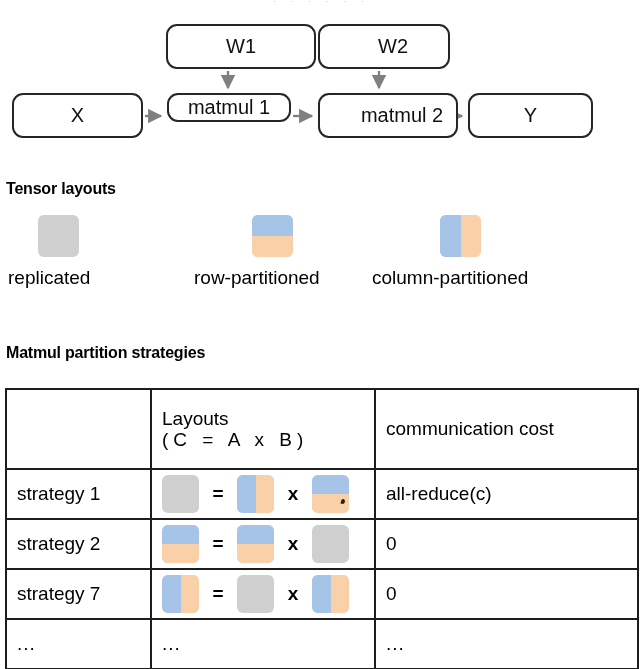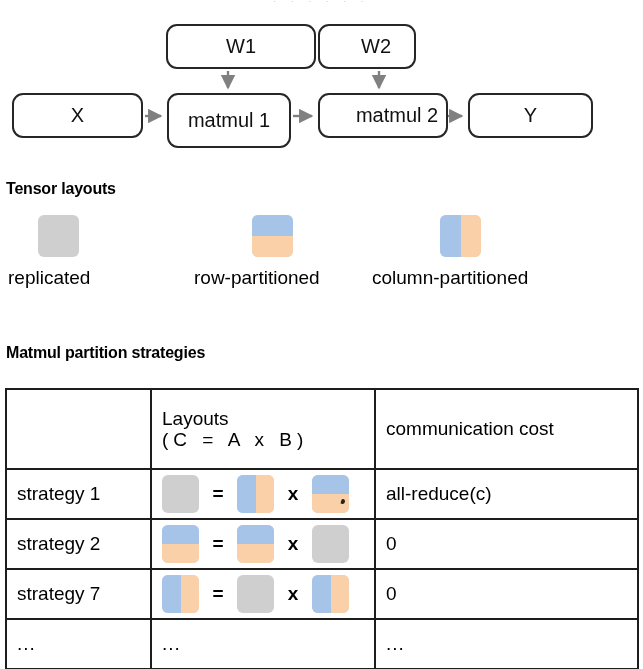--- a/index.html
+++ b/index.html
@@ -34,25 +34,25 @@
     position:absolute;
     border:2.2px solid #262626;
     border-radius:11px;
     background:#ffffff;
     display:flex;align-items:center;justify-content:center;
     font-size:20px;
     color:#111;
     box-sizing:border-box;
   }
   #n-x{left:12px;top:93px;width:131px;height:45px;}
-  #n-m1{left:167px;top:93px;width:124px;height:55px;align-items:center;}
-  #n-m2{left:318px;top:93px;width:130px;height:45px;padding-left:28px;}
+  #n-m1{left:167px;top:93px;width:124px;height:29px;align-items:center;}
+  #n-m2{left:318px;top:93px;width:140px;height:45px;padding-left:28px;}
   #n-y{left:468px;top:93px;width:125px;height:45px;}
   #n-w1{left:166px;top:24px;width:150px;height:45px;}
-  #n-w2{left:318px;top:24px;width:98px;height:45px;padding-left:18px;}
+  #n-w2{left:318px;top:24px;width:132px;height:45px;padding-left:18px;}
   .arrow-svg{position:absolute;left:0;top:0;overflow:visible;}
 
   
   .heading{
     position:absolute;
     font-size:16px;
     font-weight:bold;
     letter-spacing:-0.2px;
     color:#000;
     white-space:nowrap;

